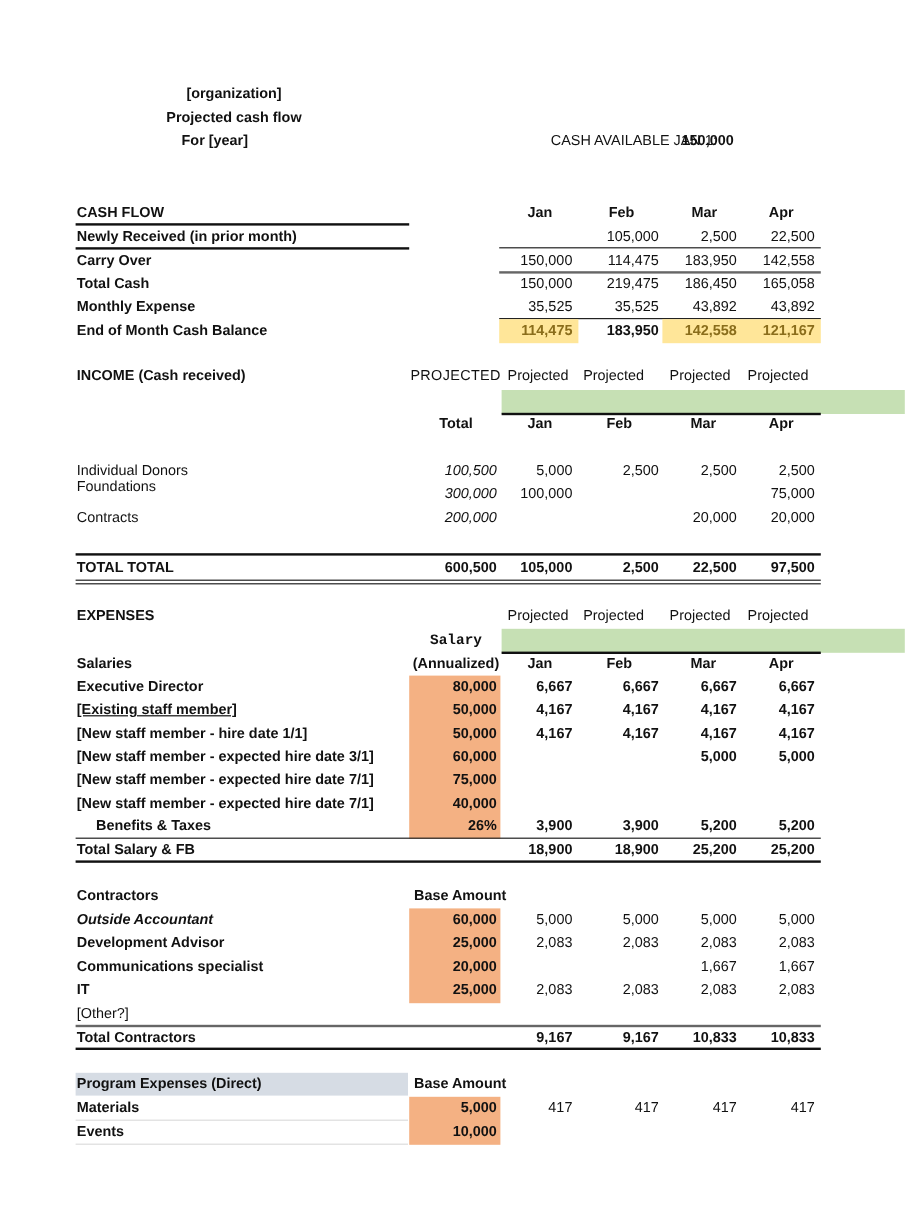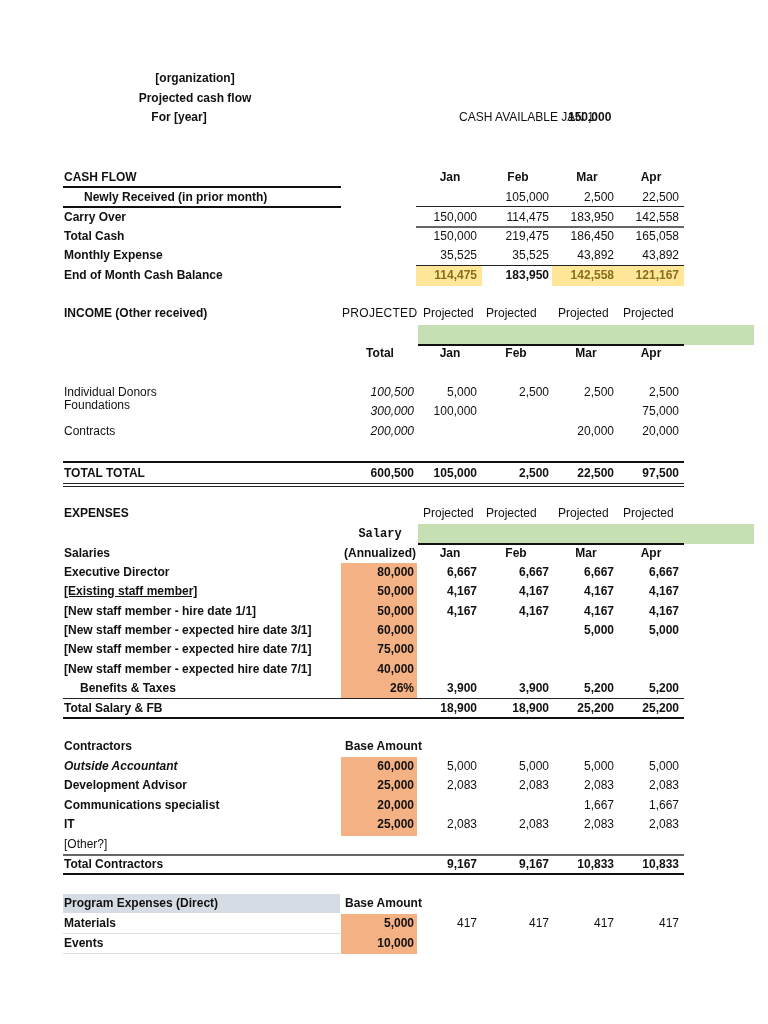--- a/index.html
+++ b/index.html
@@ -31,21 +31,21 @@
 <div class="abs" style="left:421px;top:108px;margin-left:38px;">CASH AVAILABLE JAN 1:</div>
 <div class="abs b" style="left:568px;top:108px;">150,000</div>
 
 <div class="abs b lbl" style="top:168px;">CASH FLOW</div>
 <div class="abs b c" style="left:430px;width:40px;top:168px;">Jan</div>
 <div class="abs b c" style="left:498px;width:40px;top:168px;">Feb</div>
 <div class="abs b c" style="left:567px;width:40px;top:168px;">Mar</div>
 <div class="abs b c" style="left:631px;width:40px;top:168px;">Apr</div>
 <div class="hline" style="left:63px;width:278px;top:186px;"></div>
 
-<div class="abs b lbl" style="top:188px;margin-left:20px;">Newly Received (in prior month)</div>
+<div class="abs b lbl" style="top:188px;">Newly Received (in prior month)</div>
 <div class="abs r num" style="left:479px;top:188px;">105,000</div>
 <div class="abs r num" style="left:544px;top:188px;">2,500</div>
 <div class="abs r num" style="left:609px;top:188px;">22,500</div>
 <div class="hline" style="left:63px;width:278px;top:206px;"></div>
 <div class="hline thin" style="left:416px;width:268px;top:206px;"></div>
 
 <div class="abs b lbl" style="top:208px;">Carry Over</div>
 <div class="abs r num" style="left:407px;top:208px;">150,000</div>
 <div class="abs r num" style="left:479px;top:208px;">114,475</div>
 <div class="abs r num" style="left:544px;top:208px;">183,950</div>
@@ -66,21 +66,21 @@
 <div class="hline thin" style="left:416px;width:268px;top:265px;"></div>
 
 <div class="fill yellow" style="left:416px;top:266px;width:66px;height:20px;"></div>
 <div class="fill yellow" style="left:552px;top:266px;width:132px;height:20px;"></div>
 <div class="abs b lbl" style="top:266px;">End of Month Cash Balance</div>
 <div class="abs b r num goldtxt" style="left:407px;top:266px;">114,475</div>
 <div class="abs b r num" style="left:479px;top:266px;">183,950</div>
 <div class="abs b r num goldtxt" style="left:544px;top:266px;">142,558</div>
 <div class="abs b r num goldtxt" style="left:609px;top:266px;">121,167</div>
 
-<div class="abs b lbl" style="top:304px;">INCOME (Other received)</div>
+<div class="abs b lbl" style="top:304px;">INCOME (Cash received)</div>
 <div class="abs" style="left:342px;top:304px;letter-spacing:0.3px;">PROJECTED</div>
 <div class="abs" style="left:423px;top:304px;">Projected</div>
 <div class="abs" style="left:486px;top:304px;">Projected</div>
 <div class="abs" style="left:558px;top:304px;">Projected</div>
 <div class="abs" style="left:623px;top:304px;">Projected</div>
 <div class="fill green" style="left:418px;top:325px;width:336px;height:20px;"></div>
 <div class="hline" style="left:418px;width:266px;top:344px;"></div>
 
 <div class="abs b c" style="left:360px;width:40px;top:344px;">Total</div>
 <div class="abs b c" style="left:430px;width:40px;top:344px;">Jan</div>

